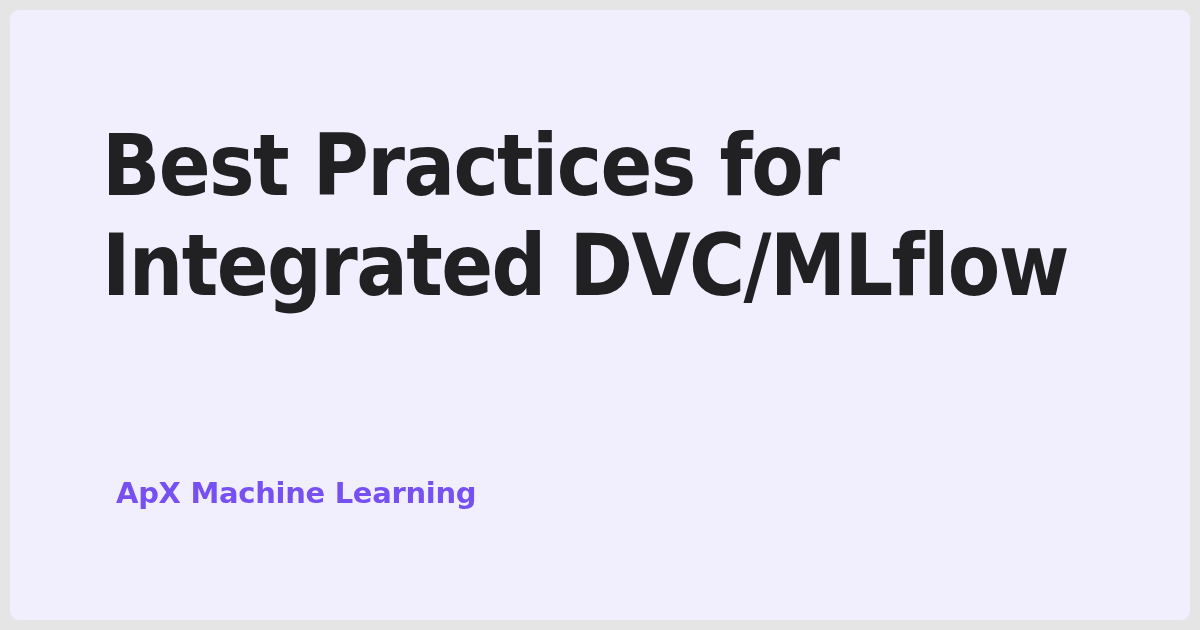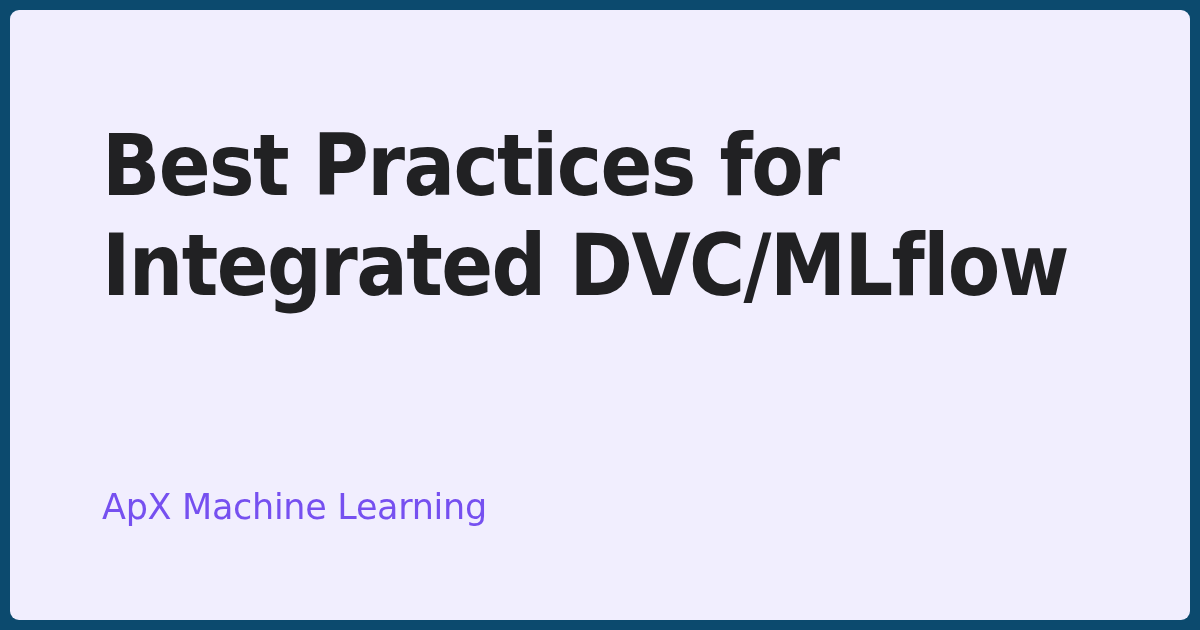--- a/index.html
+++ b/index.html
@@ -11,21 +11,21 @@
     height: 630px;
     overflow: hidden;
     font-family: "DejaVu Sans", "Liberation Sans", sans-serif;
   }
 
   .og-card {
     position: relative;
     box-sizing: border-box;
     width: 1200px;
     height: 630px;
-    background: #0c4a6e;          
+    background: #e5e5e5;          
     padding: 10px;                
   }
 
   .card-inner {
     box-sizing: border-box;
     position: relative;
     width: 100%;
     height: 100%;
     background: #F1EEFE;          
     border-radius: 9px;
@@ -57,26 +57,26 @@
     white-space: pre-line;
   }
 
   .brand-block {
     position: absolute;
     left: 92px;
     bottom: 96px;
   }
 
   .og-brand {
-    margin: 0;
+    margin: 14px;
     padding: 0;
     color: #7650F0;
     font-family: "DejaVu Sans", "Liberation Sans", sans-serif;
-    font-size: 35px;
-    font-weight: 400;
+    font-size: 29px;
+    font-weight: 700;
     line-height: 34px;
     letter-spacing: -0.3px;
   }
 </style>
 </head>
 <body>
 
 <div class="og-card">
   <div class="card-inner">
 

